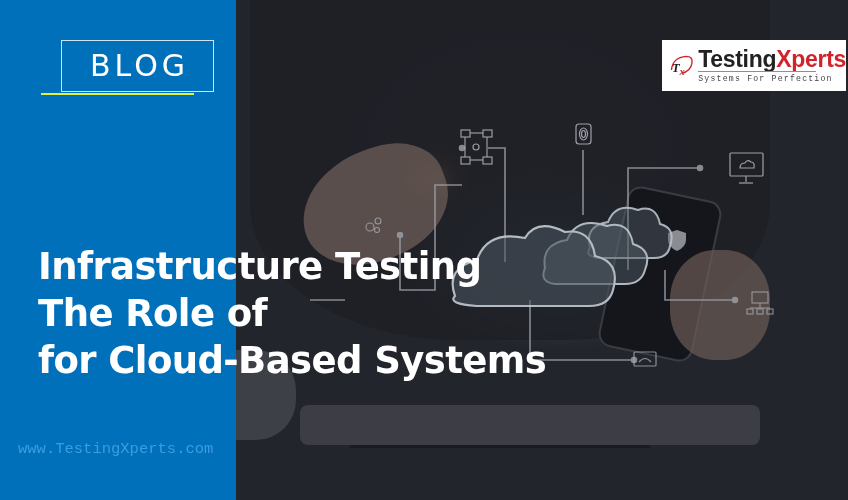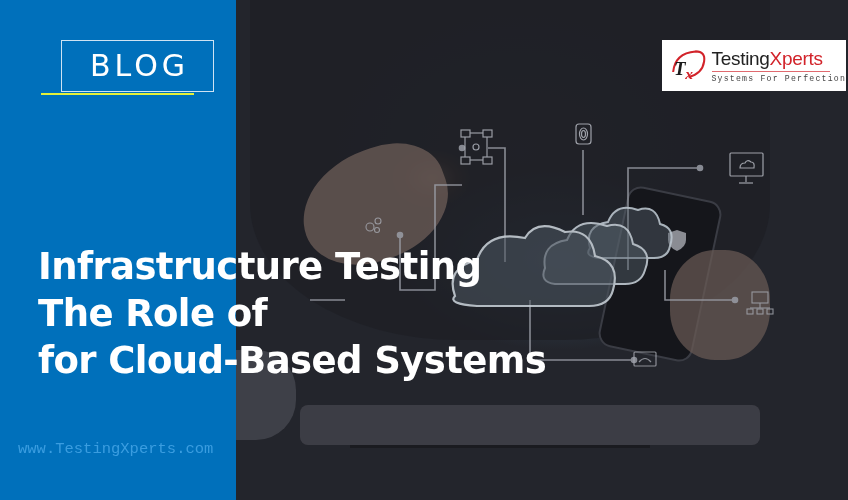--- a/index.html
+++ b/index.html
@@ -33,21 +33,21 @@
 
   .headline { position: absolute; left: 38px; top: 243px; color: #ffffff; font-family: "DejaVu Sans", sans-serif; font-weight: 700; font-size: 37px; line-height: 47px; letter-spacing: -0.6px; white-space: nowrap; }
   .headline div { display: block; }
 
   .website { position: absolute; left: 18px; top: 440px; color: #3a9de0; font-family: Liberation Mono, monospace; font-size: 15.5px; }
 
   
   .logo { position: absolute; left: 662px; top: 40px; width: 184px; height: 51px; background: #ffffff; display: flex; align-items: center; }
   .logo-mark { position: relative; width: 46px; height: 46px; margin-left: 6px; }
   .logo-text { margin-left: 4px; display: flex; flex-direction: column; }
-  .logo-name { font-family: "Liberation Sans", sans-serif; font-size: 19px; letter-spacing: -0.3px; line-height: 20px; white-space: nowrap; }
+  .logo-name { font-family: "Liberation Sans", sans-serif; font-size: 23px; letter-spacing: -0.3px; line-height: 20px; white-space: nowrap; font-weight: bold; }
   .logo-name .t1 { color: #222222; }
   .logo-name .t2 { color: #d2232a; }
   .logo-rule { height: 1px; background: #e06a6f; margin: 2px 0 2px 0; width: 118px; }
   .logo-tag { font-family: "Liberation Mono", monospace; font-size: 8.2px; color: #444; letter-spacing: 1.2px; white-space: nowrap; }
 </style>
 </head>
 <body>
 
 <div class="banner">
 

